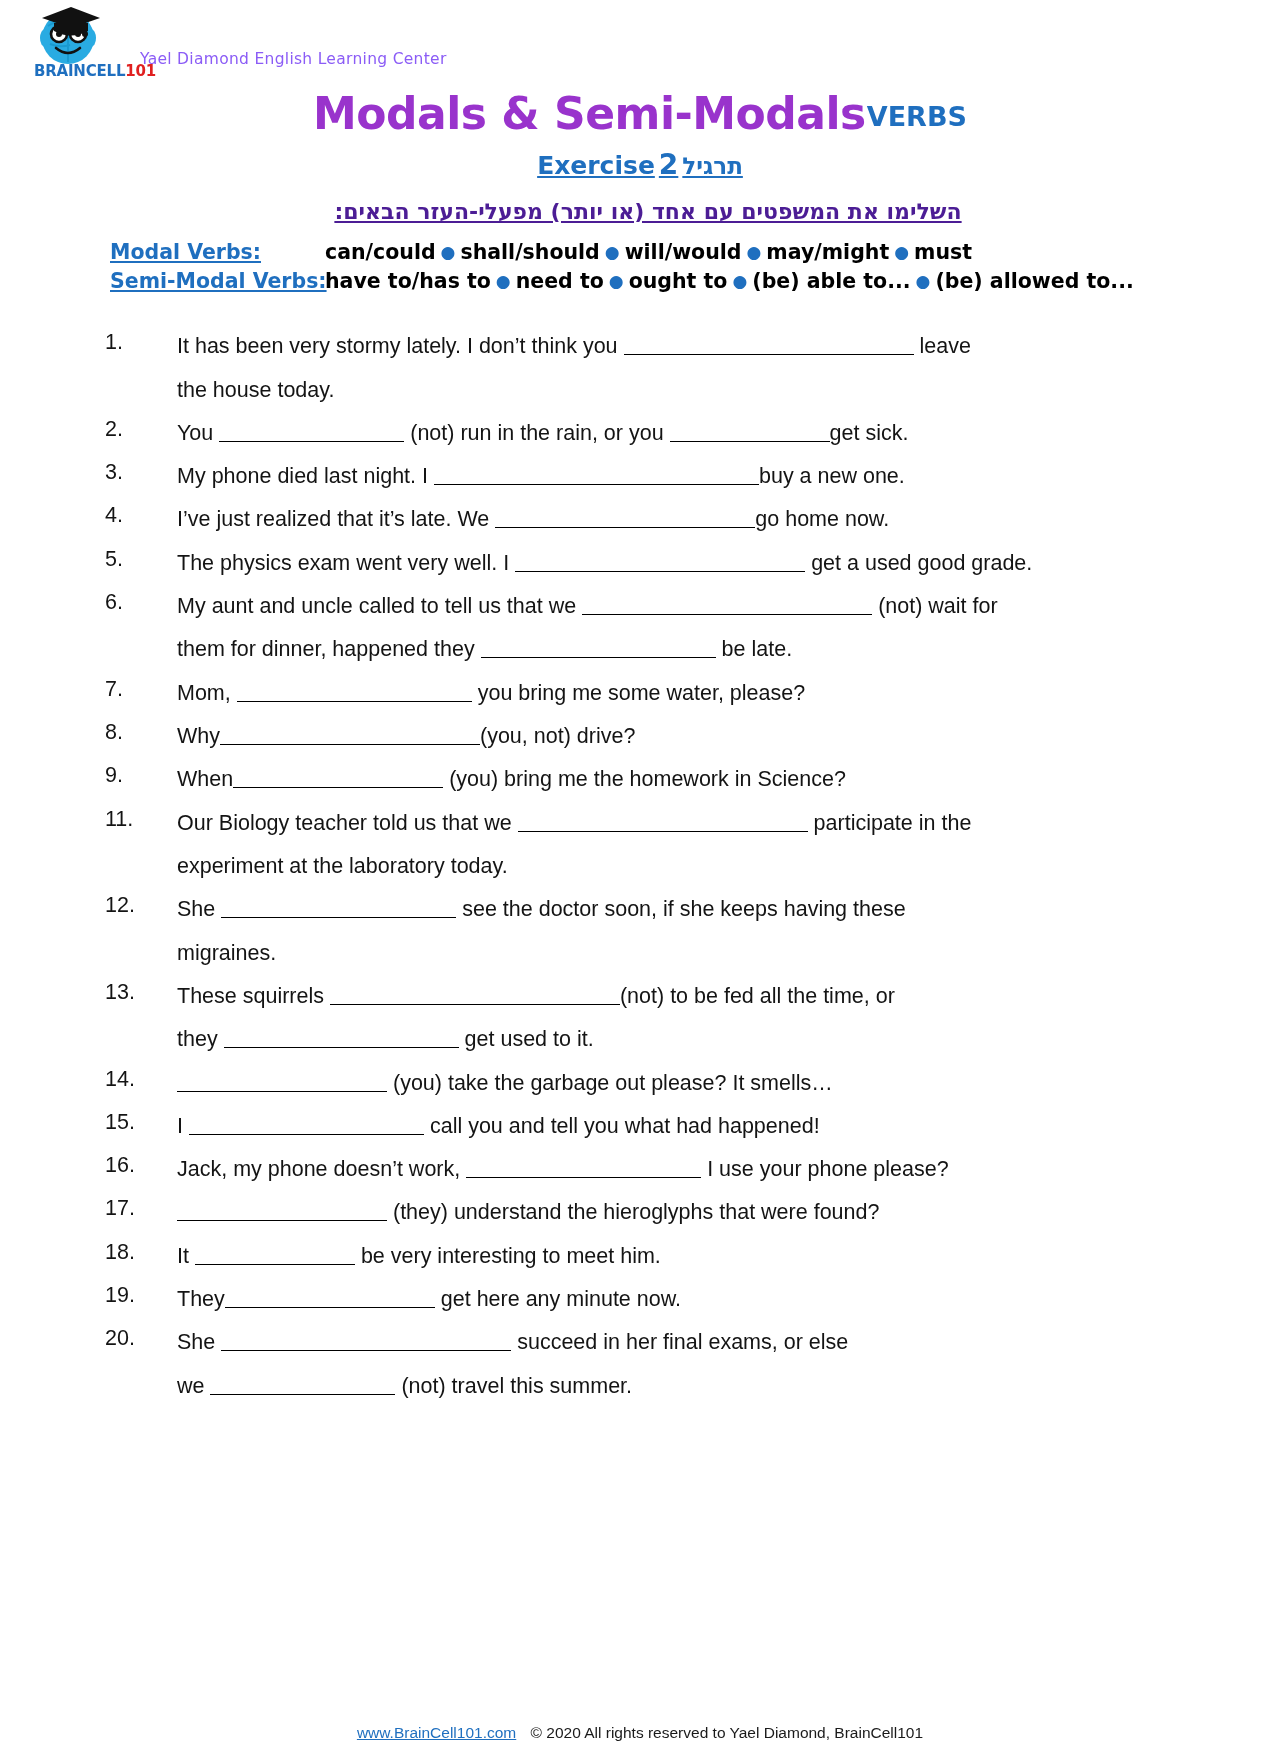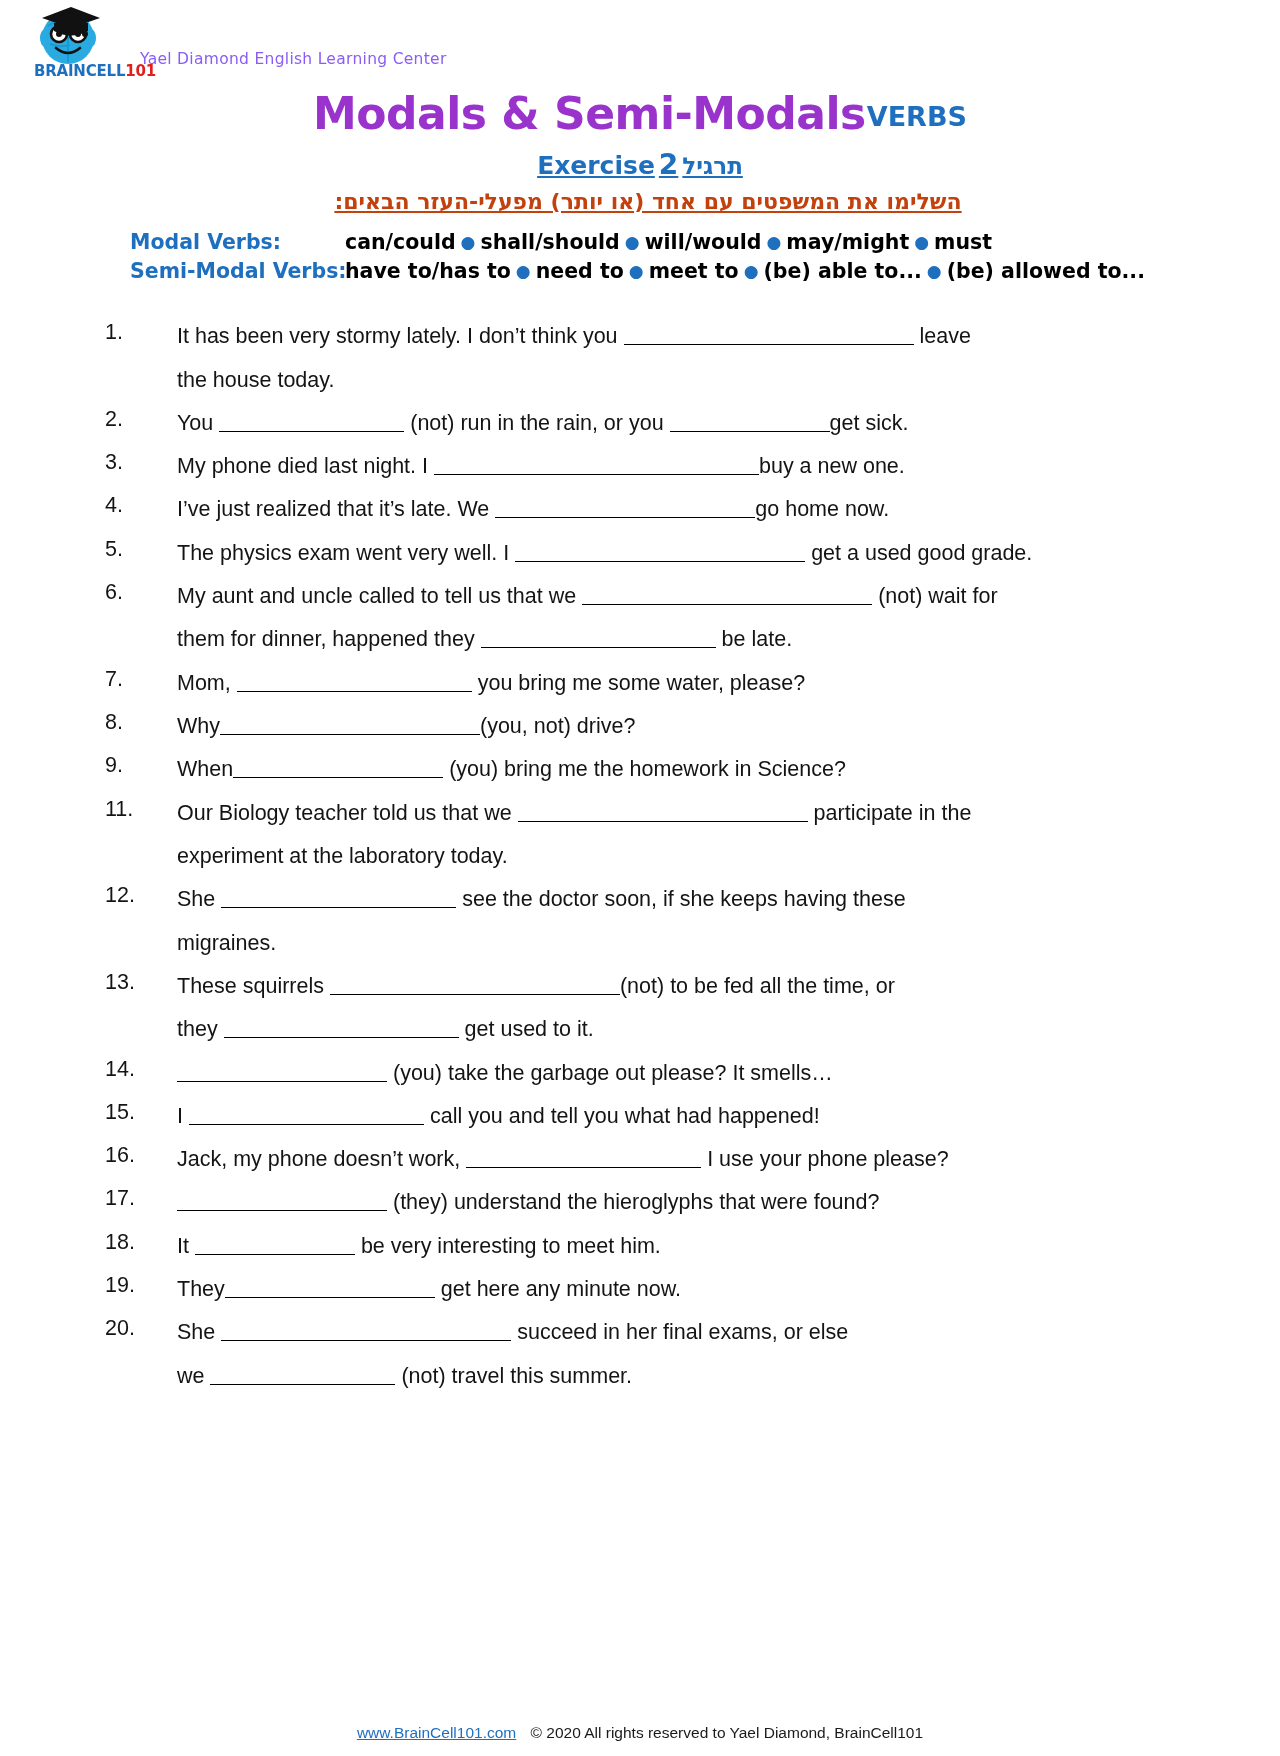--- a/index.html
+++ b/index.html
@@ -75,47 +75,47 @@
   .exercise-line .num {
     font-size: 28px;
     padding: 0 4px;
   }
   .exercise-line .heb {
     font-size: 23px;
   }
 
   .heb-instruction {
     text-align: center;
-    margin-top: 8px;
+    margin-top: 18px;
     font-family: "DejaVu Sans", sans-serif;
     font-size: 22px;
     font-weight: bold;
-    color: #c2410c;
+    color: #4c1d95;
     text-decoration: underline;
     direction: rtl;
     padding-left: 16px;
   }
 
   
   .legend {
     margin: 14px 0 0 110px;
     font-family: "DejaVu Sans", sans-serif;
     font-size: 20.5px;
     font-weight: bold;
     line-height: 1.42;
   }
   .legend-row {
     display: flex;
     align-items: baseline;
     white-space: nowrap;
   }
   .legend-label {
     color: #1f6fbf;
+    text-decoration: underline;
     flex: 0 0 auto;
-    margin-left: 20px;
   }
   .legend-row.modal .legend-label { width: 215px; }
   .legend-row.semi .legend-label { width: 215px; }
   .legend-items { color: #000000; }
   .legend-items .dot {
     color: #1f6fbf;
     font-size: 17px;
     padding: 0 5px;
     vertical-align: 1px;
   }
@@ -223,21 +223,21 @@
 
 <div class="heb-instruction">השלימו את המשפטים עם אחד (או יותר) מפעלי-העזר הבאים:</div>
 
 <div class="legend">
   <div class="legend-row modal">
     <span class="legend-label">Modal Verbs:</span>
     <span class="legend-items"><span>can/could</span><span class="dot">●</span><span>shall/should</span><span class="dot">●</span><span>will/would</span><span class="dot">●</span><span>may/might</span><span class="dot">●</span><span>must</span></span>
   </div>
   <div class="legend-row semi">
     <span class="legend-label">Semi-Modal Verbs:</span>
-    <span class="legend-items"><span>have to/has to</span><span class="dot">●</span><span>need to</span><span class="dot">●</span><span>meet to</span><span class="dot">●</span><span>(be) able to...</span><span class="dot">●</span><span>(be) allowed to...</span></span>
+    <span class="legend-items"><span>have to/has to</span><span class="dot">●</span><span>need to</span><span class="dot">●</span><span>ought to</span><span class="dot">●</span><span>(be) able to...</span><span class="dot">●</span><span>(be) allowed to...</span></span>
   </div>
 </div>
 
 <div class="exercises">
     <div class="q-row">
       <div class="q-num">1.</div>
       <div class="q-body"><span>It has been very stormy lately.   I don’t think you </span><span class="blank w-h"></span><span> leave</span><span class="cont">the house today.</span></div>
     </div>
     <div class="q-row">
       <div class="q-num">2.</div>

